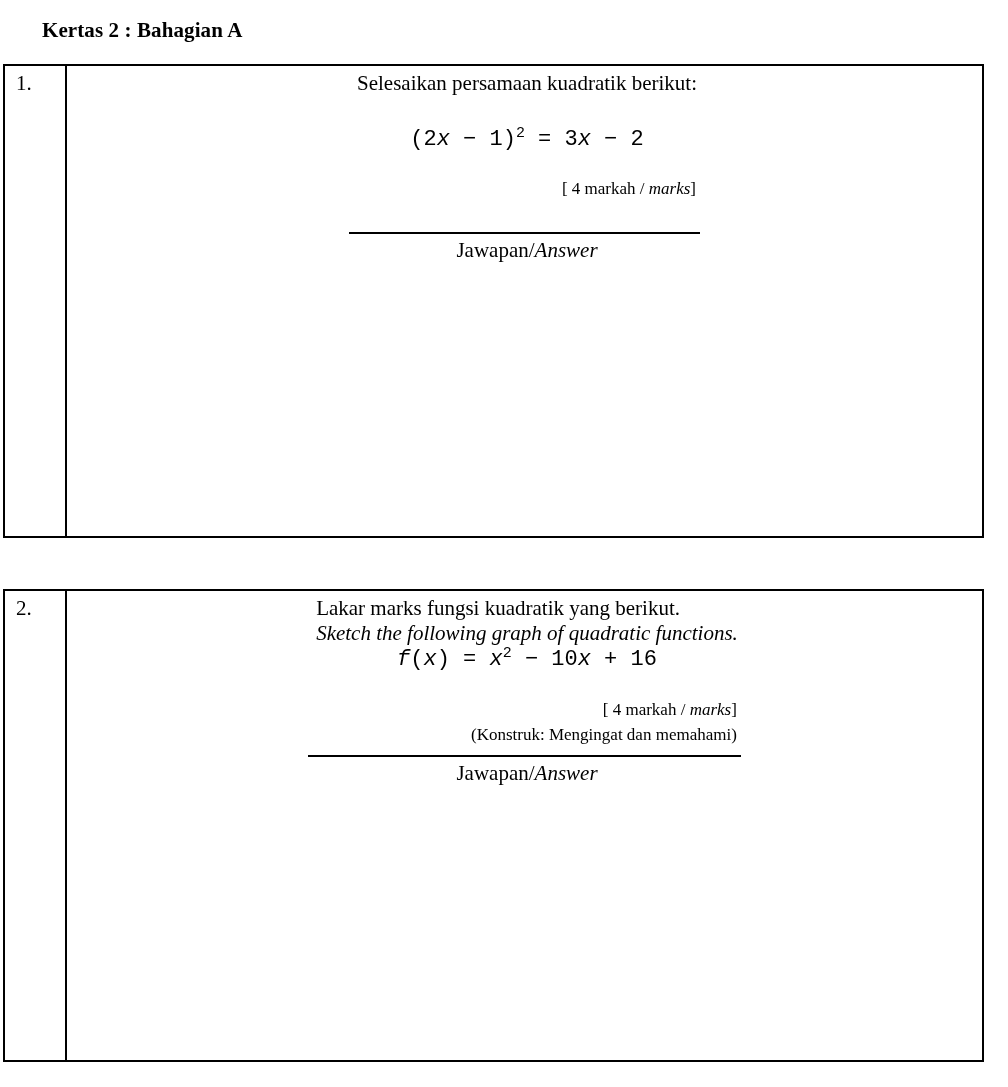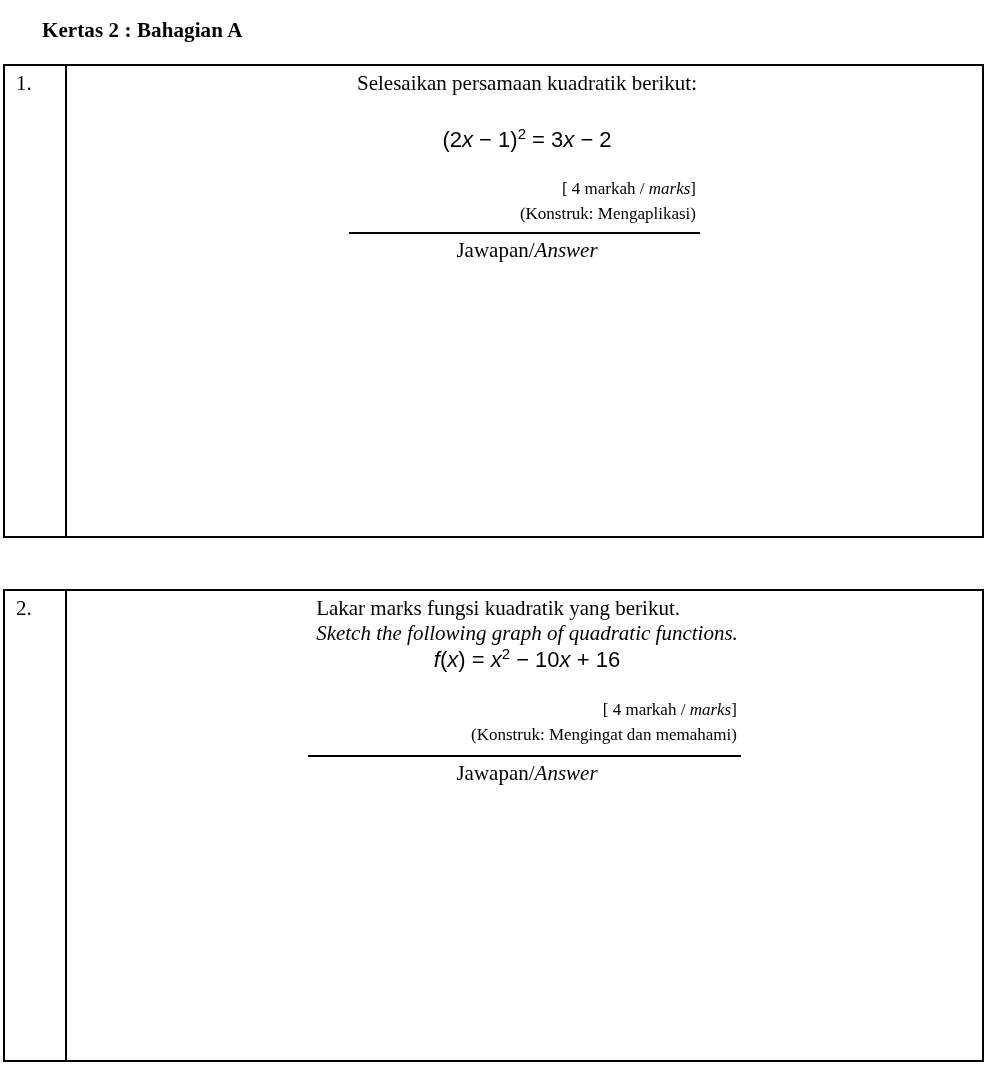--- a/index.html
+++ b/index.html
@@ -84,21 +84,21 @@
     font-size: 21px;
     line-height: 25px;
     white-space: nowrap;
   }
   .prompt-line.en { font-style: italic; }
 
   .equation {
     text-align: center;
     font-size: 22px;
     line-height: 28px;
-    font-family: Liberation Sans, sans-serif;
+    font-family: Liberation Mono, monospace;
     white-space: nowrap;
   }
   .q1 .equation { margin-top: 30px; }
   .q2 .equation { }
 
   .marks-line {
     text-align: right;
     font-size: 17px;
     line-height: 25px;
     white-space: nowrap;
@@ -151,21 +151,20 @@
 
 
         <div class="equation">
           <span>(2</span><span class="mvar">x</span><span> − 1)</span><span class="msup">2</span><span> = 3</span><span class="mvar">x</span><span> − 2</span>
         </div>
 
         <div class="marks-line marks">
           <span>[ 4 markah / </span><span class="it">marks</span><span>]</span>
         </div>
 
-        <div class="marks-line construct">(Konstruk: Mengaplikasi)</div>
       </div>
 
       <div class="answer-block">
         <div class="answer-label">
           <span>Jawapan/</span><span class="it">Answer</span>
         </div>
       </div>
 
     </div>
   </div>

